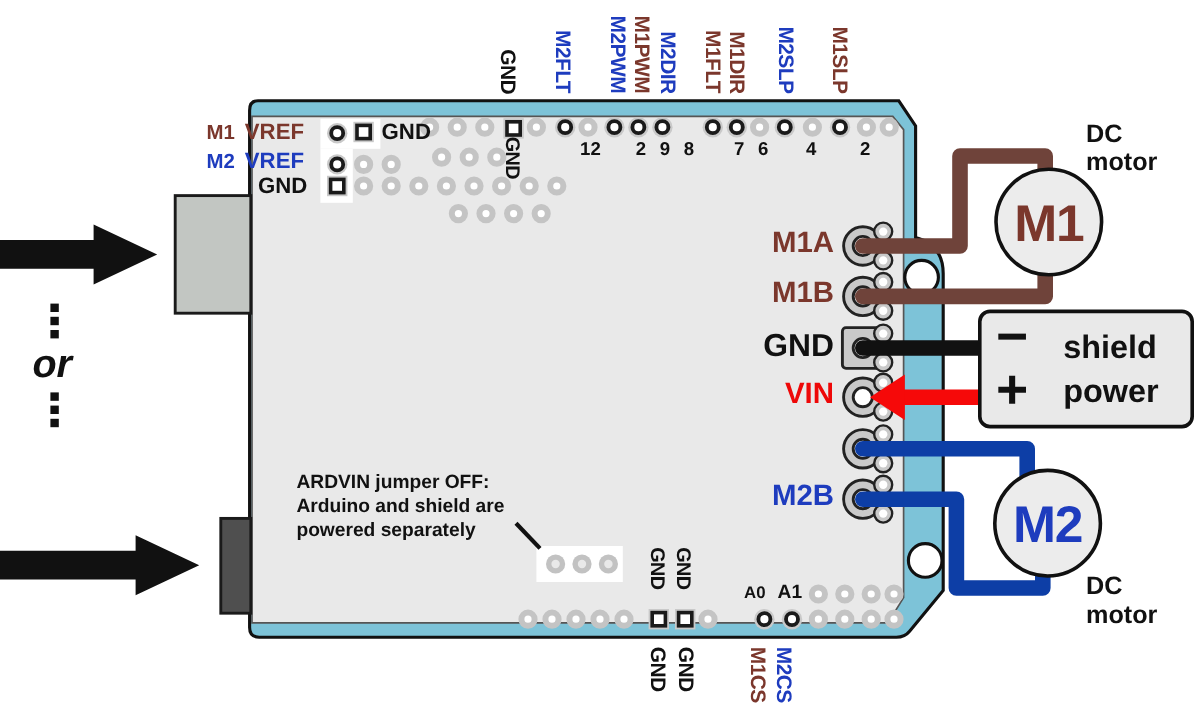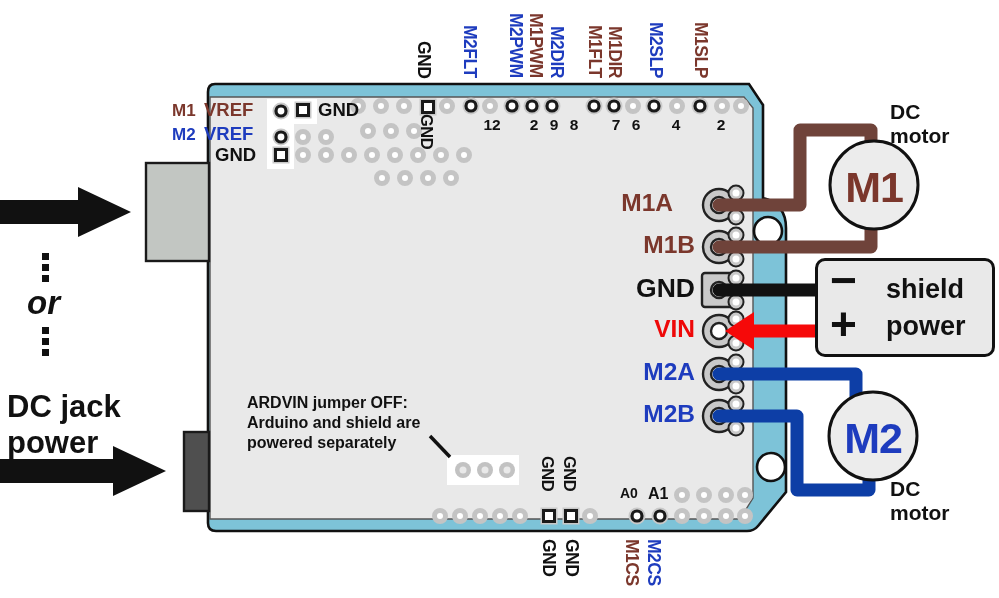--- a/index.html
+++ b/index.html
@@ -15,21 +15,21 @@
   .big{font-size:31px;}
   .pinlbl{font-size:24.5px;width:100px;text-align:right;letter-spacing:0;}
   .num{font-size:15.5px;width:30px;text-align:center;margin-left:22px;}
   .vd{position:absolute;display:flex;flex-direction:column;gap:4px;}
   .vd i{width:7px;height:7px;background:#111;display:block;}
   #spbox{position:absolute;left:815px;top:258px;width:174px;height:93px;
          background:#e9e9e9;border:3px solid #111;border-radius:10px;}
   #spbox span{position:absolute;line-height:1;}
   .note{font-size:16px;line-height:1.24;white-space:pre-line;}
   .motorname{position:absolute;width:84px;text-align:center;font-size:43px;letter-spacing:-1px;}
-  .dcm{position:absolute;width:78px;font-size:21px;line-height:1.15;white-space:normal;}
+  .dcm{position:absolute;width:78px;font-size:21px;line-height:1.15;white-space:normal;margin-left:15px;}
 </style>
 </head>
 <body>
 
 <div id="stage">
 
   <svg id="art" width="999" height="598" viewBox="0 0 999 598">
 
     <path d="M 215,84 L 749,84 L 763,105 L 763,198 Q 786,204 786,228 L 786,492 L 758,526 Q 754,531 747,531 L 216,531 Q 208,531 208,523 L 208,92 Q 208,84 215,84 Z" style="fill:var(--board-edge);stroke:var(--outline);stroke-width:2.6;"></path>
     <path d="M 210,97 L 744,97 L 753,108 L 753,498 L 740,519 L 210,519 Z" style="fill:var(--board-fill);stroke:#555;stroke-width:1.4;"></path>
@@ -184,21 +184,20 @@
       <i></i>
       <i></i>
       <i></i>
     </div>
   <div class="t" style="left:27px;top:286px;font-size:33px;font-style:italic;">or</div>
   <div class="vd" style="left:42px;top:327px;">
       <i></i>
       <i></i>
       <i></i>
     </div>
-  <div class="t big wrap" style="left:7px;top:389px;width:135px;">DC jack power</div>
 
   <div class="t c-m1" style="left:172px;top:102px;font-size:17px;">M1</div>
   <div class="t c-m1" style="left:204px;top:101px;font-size:18.5px;">VREF</div>
   <div class="t c-m2" style="left:172px;top:126px;font-size:17px;">M2</div>
   <div class="t c-m2" style="left:204px;top:125px;font-size:18.5px;">VREF</div>
   <div class="t" style="left:215px;top:146px;font-size:18.5px;">GND</div>
   <div class="t" style="left:318px;top:101px;font-size:18.5px;">GND</div>
 
   <div class="t num" style="left:455px;top:117px;">12</div>
   <div class="t num" style="left:497px;top:117px;">2</div>
@@ -224,25 +223,24 @@
   <div class="t note" style="left:247px;top:377px;margin-top:16px;">ARDVIN jumper OFF:
 Arduino and shield are
 powered separately</div>
 
   <div class="t" style="left:620px;top:486px;font-size:14px;">A0</div>
   <div class="t" style="left:648px;top:486px;font-size:16px;">A1</div>
 
   <div class="t v" style="left:539px;top:456px;font-size:16.5px;">GND</div>
   <div class="t v" style="left:561px;top:456px;font-size:16.5px;">GND</div>
 
-  <div class="t pinlbl c-m1" style="left:573px;top:191px;">M1A</div>
+  <div class="t pinlbl c-m1" style="left:595px;top:191px;">M1A</div>
   <div class="t pinlbl c-m1" style="left:595px;top:233px;">M1B</div>
   <div class="t pinlbl" style="left:595px;top:275px;font-size:26.5px;">GND</div>
   <div class="t pinlbl c-vin" style="left:595px;top:317px;">VIN</div>
-  <div class="t pinlbl c-m2" style="left:595px;top:360px;">M2A</div>
   <div class="t pinlbl c-m2" style="left:595px;top:402px;">M2B</div>
 
   <div class="t v" style="left:539px;top:539px;font-size:17.5px;">GND</div>
   <div class="t v" style="left:562px;top:539px;font-size:17.5px;">GND</div>
   <div class="t v c-m1" style="left:622px;top:539px;font-size:17.5px;">M1CS</div>
   <div class="t v c-m2" style="left:644px;top:539px;font-size:17.5px;">M2CS</div>
 
   <div class="motorname c-m1" style="left:832px;top:163px;">M1</div>
   <div class="motorname c-m2" style="left:831px;top:414px;">M2</div>
   <div class="dcm" style="left:890px;top:100px;">DC motor</div>

